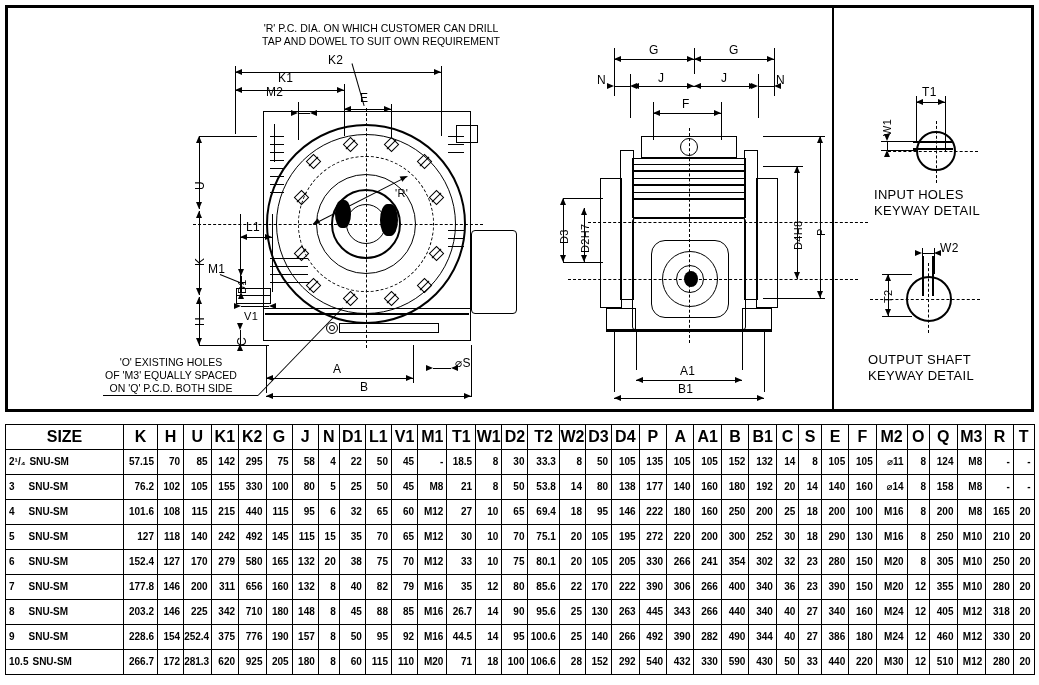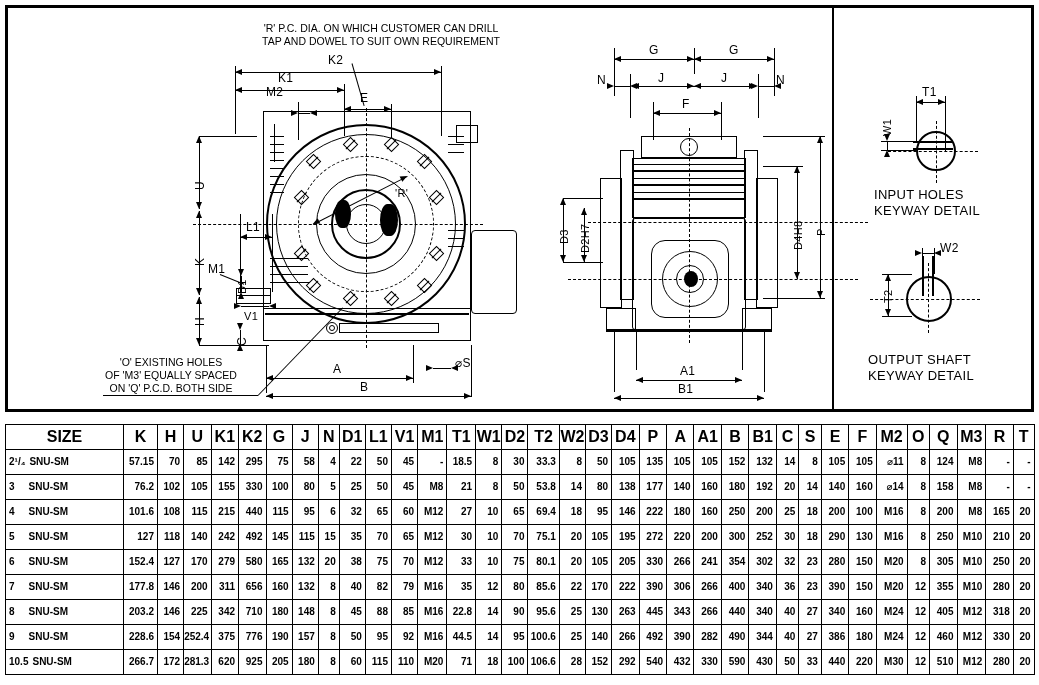--- a/index.html
+++ b/index.html
@@ -661,21 +661,21 @@
             <td class="num">225</td>
             <td class="num">342</td>
             <td class="num">710</td>
             <td class="num">180</td>
             <td class="num">148</td>
             <td class="num">8</td>
             <td class="num">45</td>
             <td class="num">88</td>
             <td class="num">85</td>
             <td class="num">M16</td>
-            <td class="num">22.8</td>
+            <td class="num">26.7</td>
             <td class="num">14</td>
             <td class="num">90</td>
             <td class="num">95.6</td>
             <td class="num">25</td>
             <td class="num">130</td>
             <td class="num">263</td>
             <td class="num">445</td>
             <td class="num">343</td>
             <td class="num">266</td>
             <td class="num">440</td>

